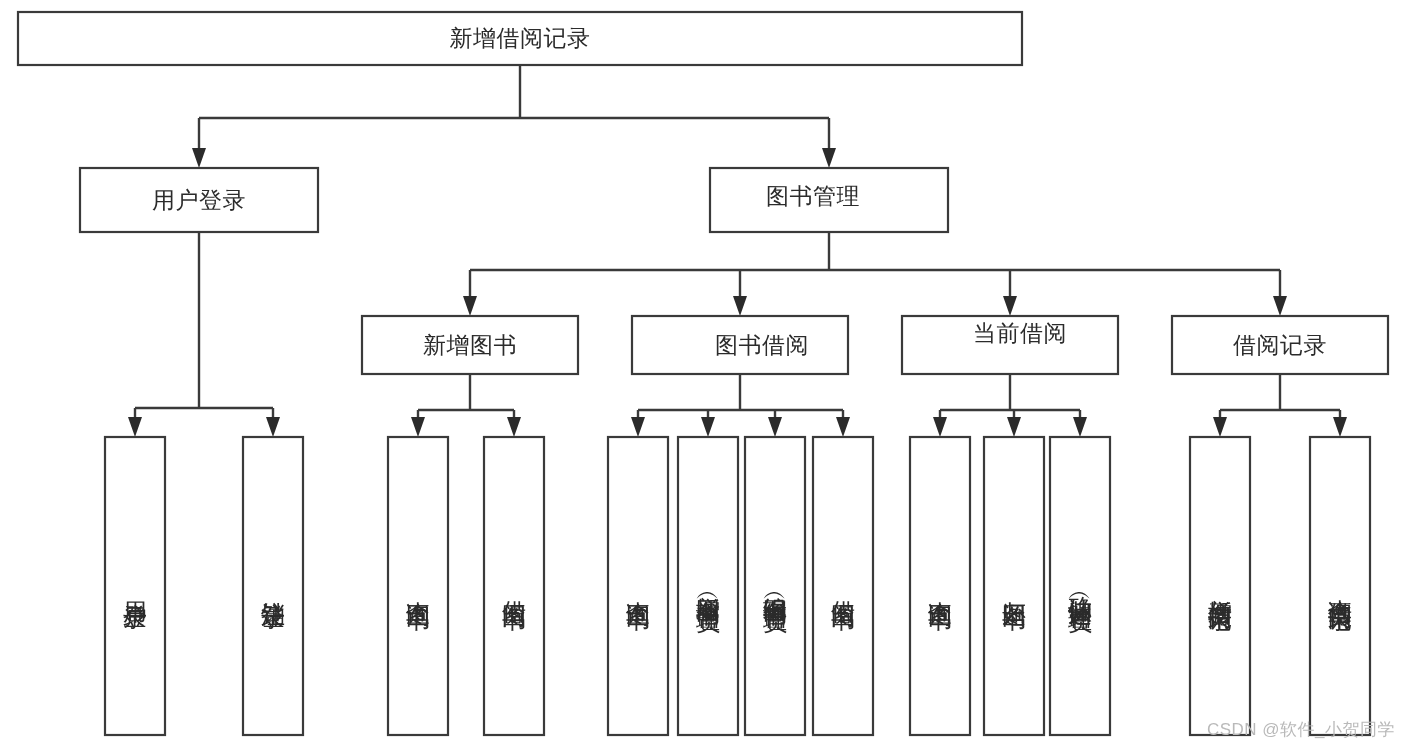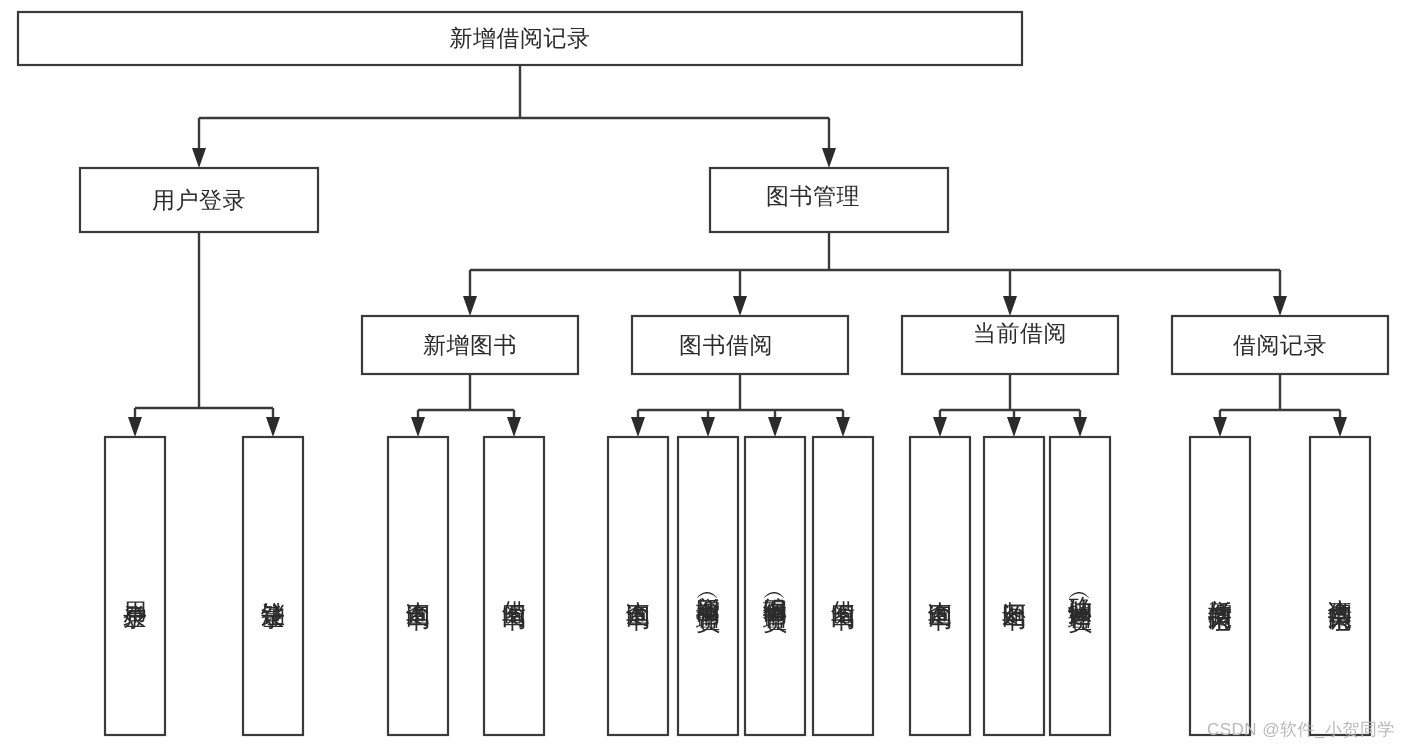--- a/index.html
+++ b/index.html
@@ -157,21 +157,21 @@
         <rect x="1190" y="437" width="60" height="298" class="node-rect"></rect>
         <rect x="1310" y="437" width="60" height="298" class="node-rect"></rect>
       </g>
   </svg>
 
   <div id="labels-layer">
       <div class="node-label horizontal" style="left: 18px; top: 12px; width: 1004px; height: 53px;">新增借阅记录</div>
       <div class="node-label horizontal" style="left: 80px; top: 168px; width: 238px; height: 64px;">用户登录</div>
       <div class="node-label horizontal" style="left: 694px; top: 168px; width: 238px; height: 56px; border-radius: 10px;">图书管理</div>
       <div class="node-label horizontal" style="left: 362px; top: 316px; width: 216px; height: 58px;">新增图书</div>
-      <div class="node-label horizontal" style="left: 632px; top: 316px; width: 188px; height: 58px;">图书借阅</div>
+      <div class="node-label horizontal" style="left: 668px; top: 316px; width: 188px; height: 58px;">图书借阅</div>
       <div class="node-label horizontal" style="left: 902px; top: 304px; width: 236px; height: 58px;">当前借阅</div>
       <div class="node-label horizontal" style="left: 1172px; top: 316px; width: 216px; height: 58px;">借阅记录</div>
       <div class="node-label vertical" style="left: 105px; top: 437px; width: 60px; height: 298px;">用户登录</div>
       <div class="node-label vertical" style="left: 243px; top: 437px; width: 60px; height: 298px;">注销登录</div>
       <div class="node-label vertical" style="left: 388px; top: 437px; width: 60px; height: 298px;">查询图书</div>
       <div class="node-label vertical" style="left: 484px; top: 437px; width: 60px; height: 298px;">借阅图书</div>
       <div class="node-label vertical" style="left: 608px; top: 437px; width: 60px; height: 298px;">查询图书</div>
       <div class="node-label vertical" style="left: 678px; top: 437px; width: 60px; height: 298px;">新增图书（管理员）</div>
       <div class="node-label vertical" style="left: 745px; top: 437px; width: 60px; height: 298px;">编辑图书（管理员）</div>
       <div class="node-label vertical" style="left: 813px; top: 437px; width: 60px; height: 298px;">借阅图书</div>

